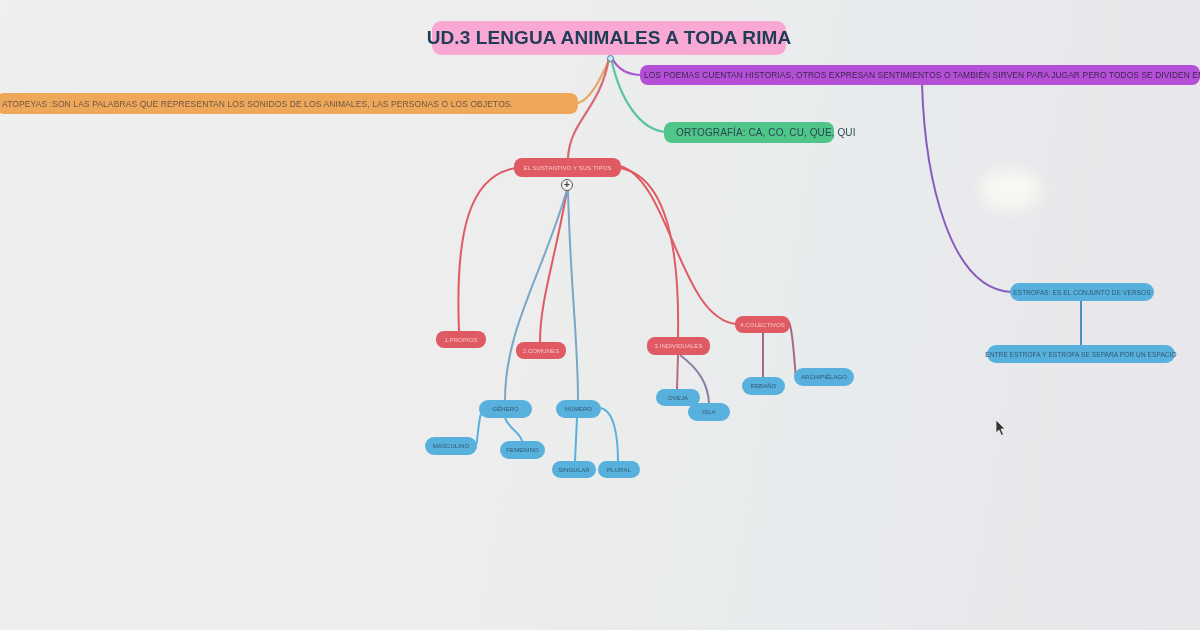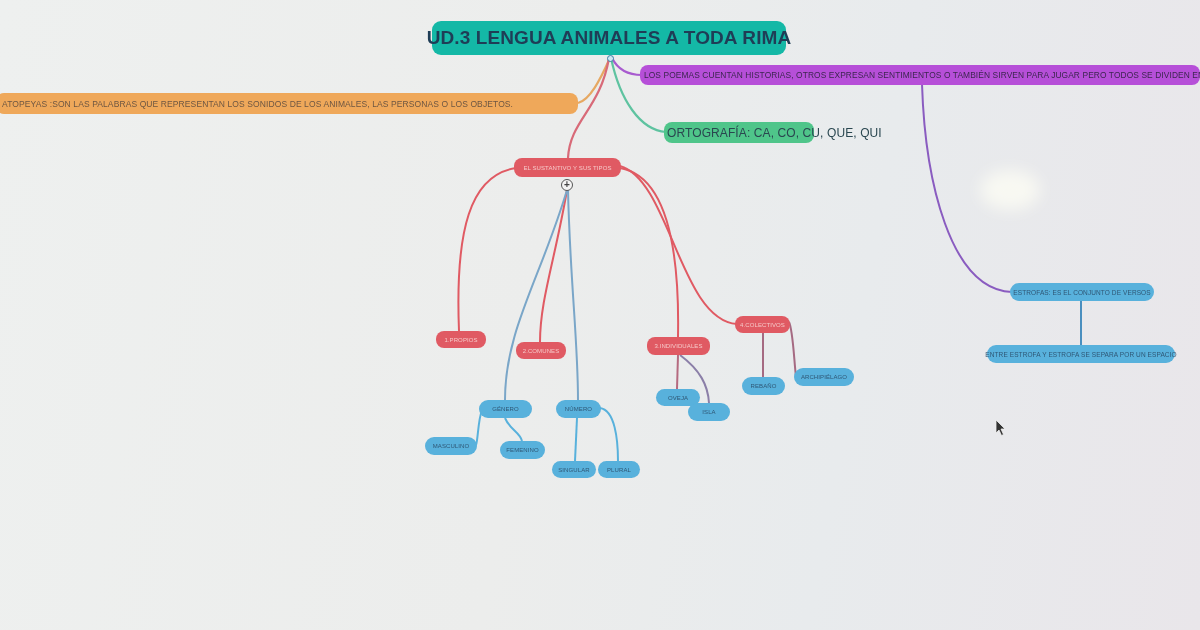--- a/index.html
+++ b/index.html
@@ -13,33 +13,33 @@
       border-radius: 50%; background: rgba(255,255,245,0.7); filter: blur(8px);
     }
     svg.links { position: absolute; left: 0; top: 0; width: 1200px; height: 630px; }
     .node {
       position: absolute; white-space: nowrap; box-sizing: border-box;
       display: flex; align-items: center; justify-content: center;
       text-transform: uppercase; letter-spacing: 0.1px;
     }
     .root {
       left: 432px; top: 21px; width: 354px; height: 34px; border-radius: 9px;
-      background: #14b8a6; color: #1f3d56; font-weight: bold; font-size: 19px;
+      background: #f9a8d4; color: #1f3d56; font-weight: bold; font-size: 19px;
     }
     .orange {
       left: -4px; top: 93px; width: 582px; height: 21px; border-radius: 8px;
       background: #efa85a; color: #6d5642; font-size: 8.5px; justify-content: flex-start; padding-left: 6px;
     }
     .purple {
       left: 640px; top: 65px; width: 560px; height: 20px; border-radius: 8px;
       background: #b64fd8; color: #3c2650; font-size: 8.4px; justify-content: flex-start; padding-left: 4px;
     }
     .green {
-      left: 664px; top: 122px; width: 150px; height: 21px; border-radius: 8px;
-      background: #4fc58a; color: #2a4750; font-size: 12px; justify-content: flex-start; padding-left: 3px;
+      left: 664px; top: 122px; width: 170px; height: 21px; border-radius: 8px;
+      background: #4fc58a; color: #2a4750; font-size: 10px; justify-content: flex-start; padding-left: 12px;
     }
     .red {
       background: #e05a63; color: #f6c8c8; font-size: 6px; border-radius: 8px;
     }
     .blue {
       background: #58b1dc; color: #2f5775; font-size: 6px; border-radius: 9px;
     }
     .sustantivo { left: 514px; top: 158px; width: 107px; height: 19px; }
     .propios { left: 436px; top: 331px; width: 50px; height: 17px; }
     .comunes { left: 516px; top: 342px; width: 50px; height: 17px; }

